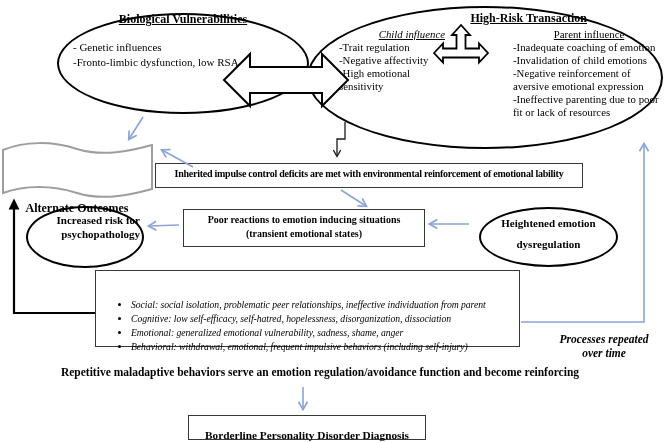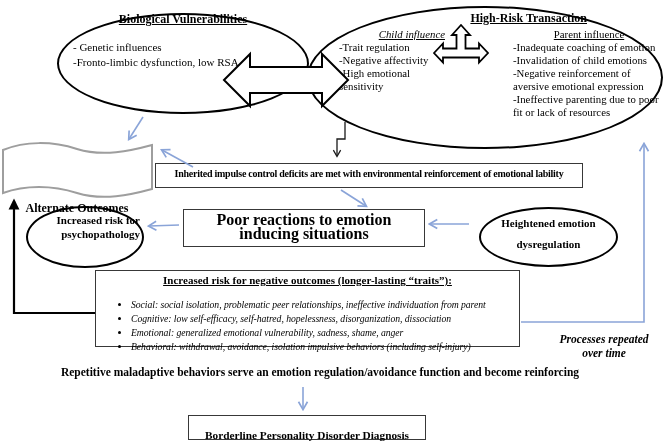--- a/index.html
+++ b/index.html
@@ -33,21 +33,21 @@
   
   .inherited { left:155px; top:163px; width:428px; height:25px; border-width:1.6px; }
   .inherited-txt { left:157px; top:168px; width:424px; font-size:10px; letter-spacing:-0.25px; white-space:nowrap; }
 
   
   .psy { left:26px; top:206px; width:118px; height:62px; }
   .psy-txt { left:30px; top:214px; width:110px; font-size:11px; line-height:13.5px;text-align:right; }
 
   
   .poor { left:183px; top:209px; width:242px; height:38px; }
-  .poor-txt { left:185px; top:213px; width:238px; font-size:16px; line-height:14px; }
+  .poor-txt { left:185px; top:213px; width:238px; font-size:10px; line-height:14px; }
 
   
   .dys { left:479px; top:207px; width:139px; height:60px; }
   .dys-txt { left:483px; top:213px; width:131px; font-size:11px; line-height:21px; }
 
   
   .neg { left:95px; top:270px; width:425px; height:77px; }
   .neg-title { left:100px; top:274px; width:415px; font-size:11px; }
   .neg-list { left:100px; top:289px; width:414px; }
   .neg-list ul { margin:9px; padding:0 0 0 22px; list-style-type:disc;font-style:italic; }
@@ -97,33 +97,33 @@
 
   <div class="abs boxshape inherited"></div>
   <div class="abs inherited-txt bold ctr">Inherited impulse control deficits are met with environmental reinforcement of emotional lability</div>
 
   <div class="abs ellipse psy"></div>
   <div class="abs psy-txt bold ctr">Increased risk for psychopathology</div>
 
   <div class="abs boxshape poor"></div>
   <div class="abs poor-txt bold ctr">
     <div>Poor reactions to emotion inducing situations</div>
+    <div>(transient emotional states)</div>
   </div>
 
   <div class="abs ellipse dys"></div>
   <div class="abs dys-txt bold ctr">Heightened emotion dysregulation</div>
 
   <div class="abs boxshape neg"></div>
-  <div class="abs neg-title bold und ctr">Increased risk for negative outcomes (longer-lasting “traits”):</div>
   <div class="abs neg-list">
     <ul>
       <li>Social: social isolation, problematic peer relationships, ineffective individuation from parent</li>
       <li>Cognitive: low self-efficacy, self-hatred, hopelessness, disorganization, dissociation</li>
       <li>Emotional: generalized emotional vulnerability, sadness, shame, anger</li>
-      <li>Behavioral: withdrawal, avoidance, isolation impulsive behaviors (including self-injury)</li>
+      <li>Behavioral: withdrawal, emotional, frequent impulsive behaviors (including self-injury)</li>
     </ul>
   </div>
 
   <div class="abs proc bold ctr">Processes repeated over time</div>
 
   <div class="abs rep bold ctr">Repetitive maladaptive behaviors serve an emotion regulation/avoidance function and become reinforcing</div>
 
   <div class="abs boxshape bpd"></div>
   <div class="abs bpd-txt bold ctr">Borderline Personality Disorder Diagnosis</div>
 

